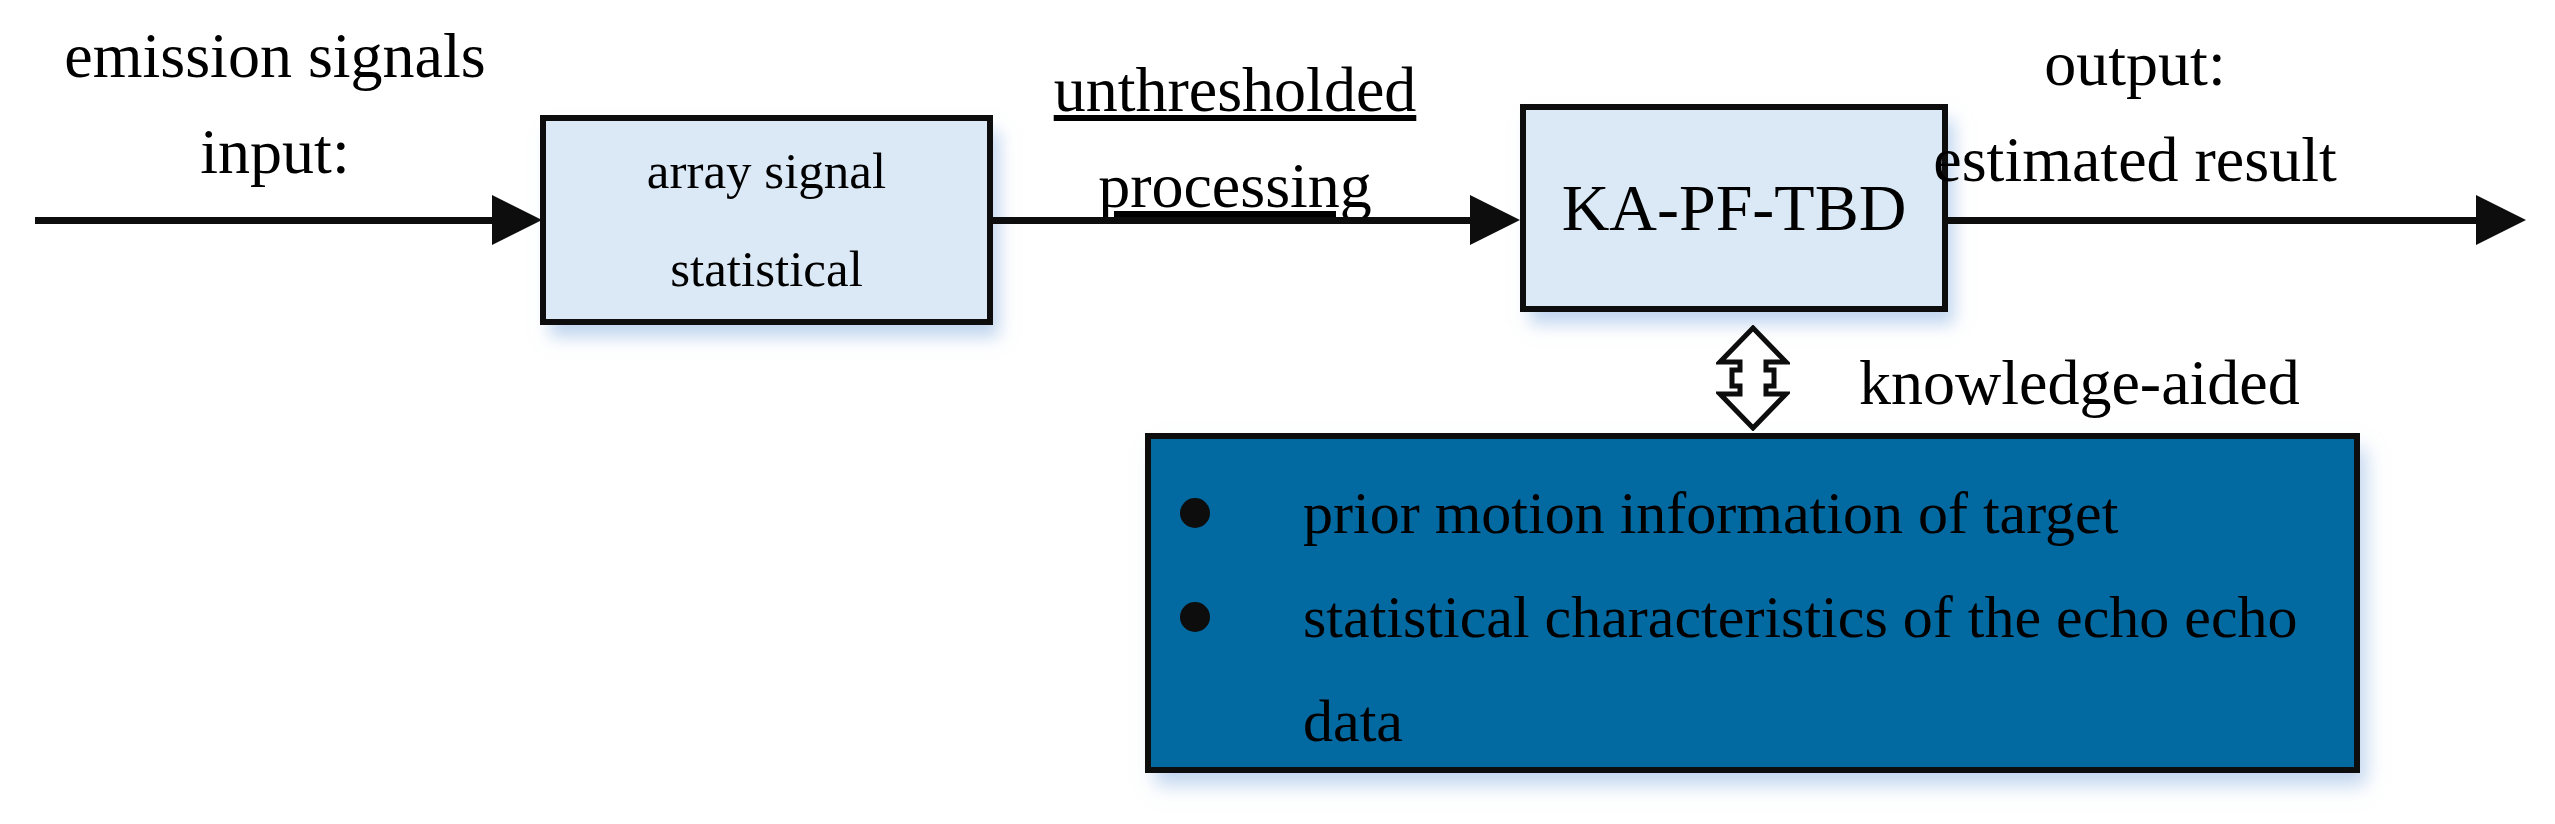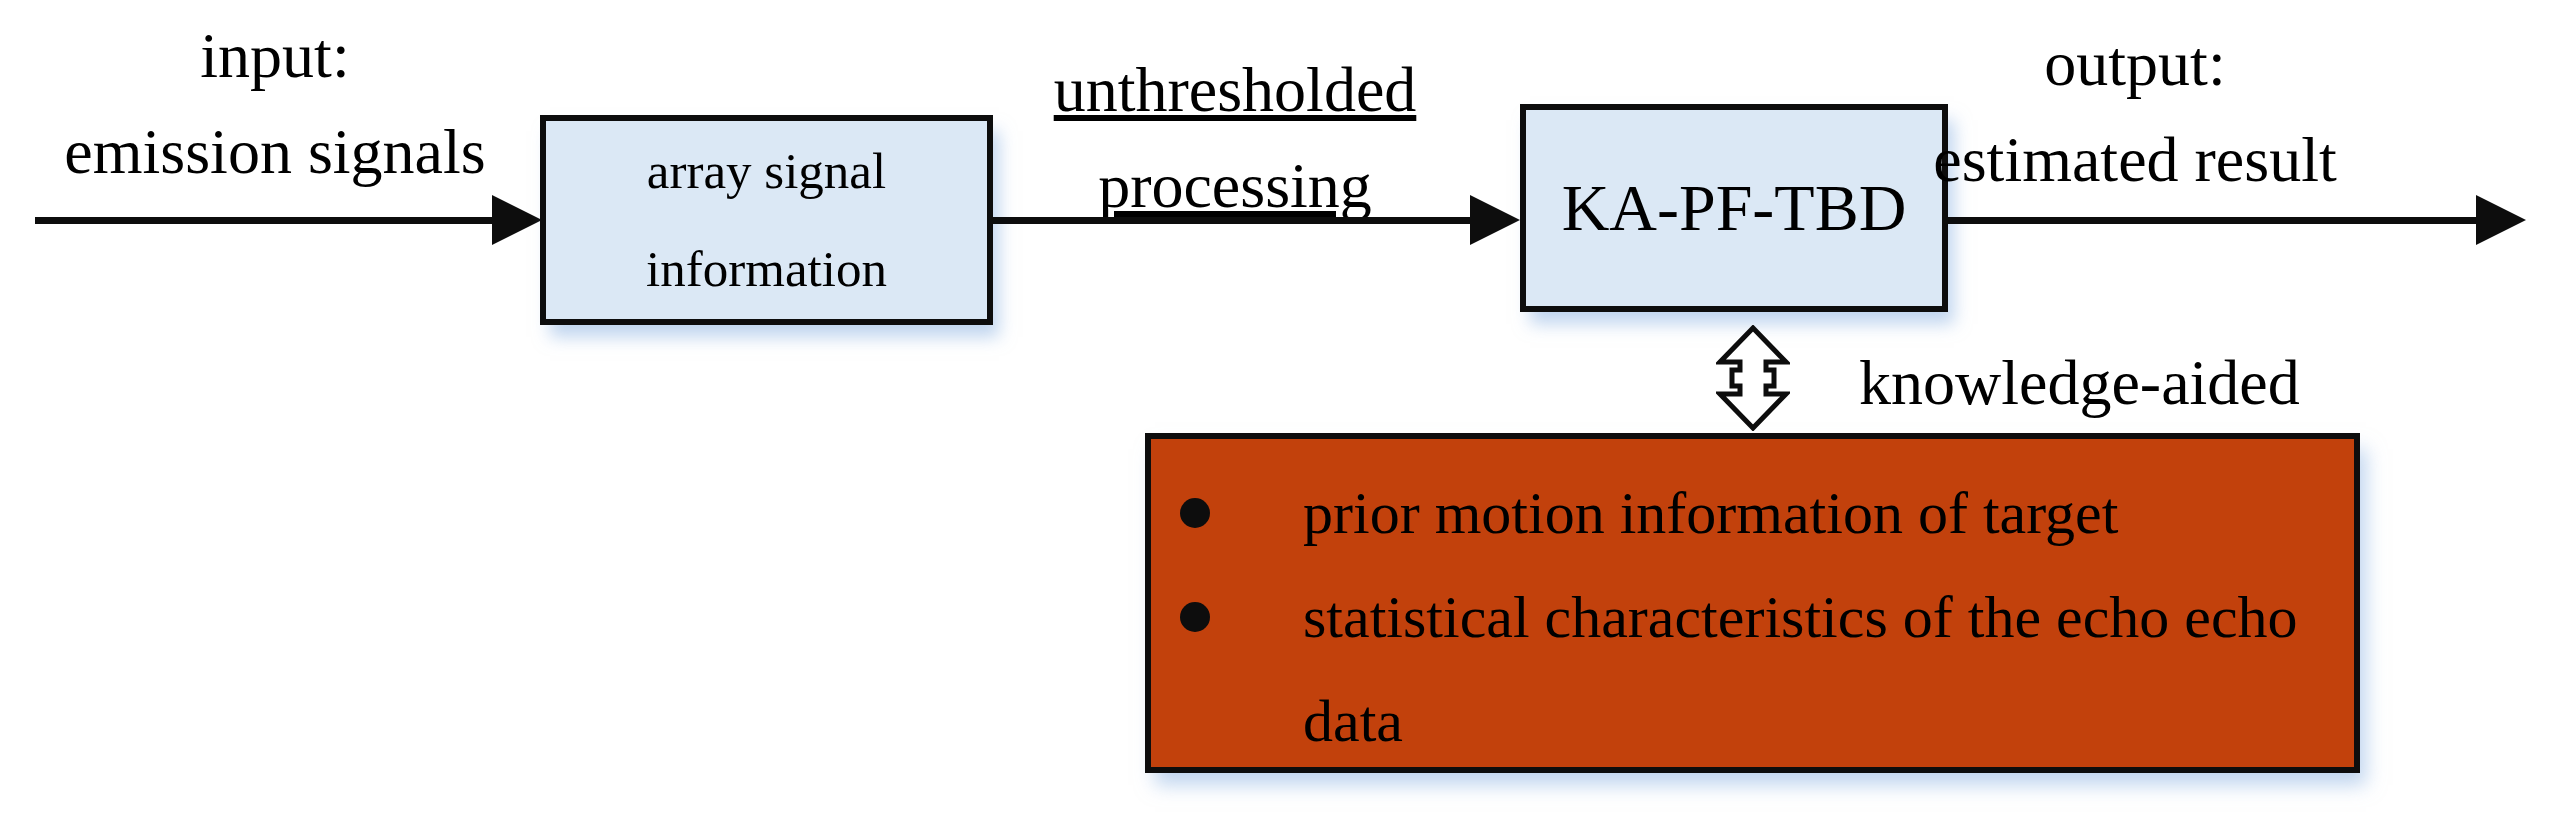--- a/index.html
+++ b/index.html
@@ -48,21 +48,21 @@
   .updown-arrow{
     position:absolute;
     left:1716px;top:325px;
     width:74px;height:106px;
   }
   .knowledge-box{
     position:absolute;
     left:1145px;top:433px;
     width:1215px;height:340px;
     box-sizing:border-box;
-    background:#c2410c;
+    background:#0369a1;
     border:6px solid #0d0d0d;
     box-shadow:8px 14px 18px -2px rgba(141,179,226,0.55);
     padding:22px 0 4px 29px;
   }
   .bullet-row{
     display:flex;
     align-items:flex-start;
   }
   .bullet-dot{
     flex:0 0 30px;
@@ -85,30 +85,30 @@
     white-space:nowrap;
     margin-left:24px;
   }
 </style>
 </head>
 <body>
 
 <div class="canvas">
 
   <div class="flow-label" style="left:30px;top:8px;width:490px;">
+    <div>emission signals</div>
     <div>input:</div>
-    <div>emission signals</div>
   </div>
 
   <div class="arrow-line" style="left:35px;top:217px;width:460px;"></div>
   <div class="arrow-head" style="left:492px;top:195px;"></div>
 
   <div class="node" style="left:540px;top:115px;width:441px;height:198px;">
     <div>array signal</div>
-    <div>information</div>
+    <div>statistical</div>
   </div>
 
   <div class="flow-label" style="left:970px;top:42px;width:530px;text-decoration:underline;">
     <div>unthresholded</div>
     <div>processing</div>
   </div>
 
   <div class="arrow-line" style="left:993px;top:217px;width:481px;"></div>
   <div class="arrow-head" style="left:1470px;top:195px;"></div>
 

